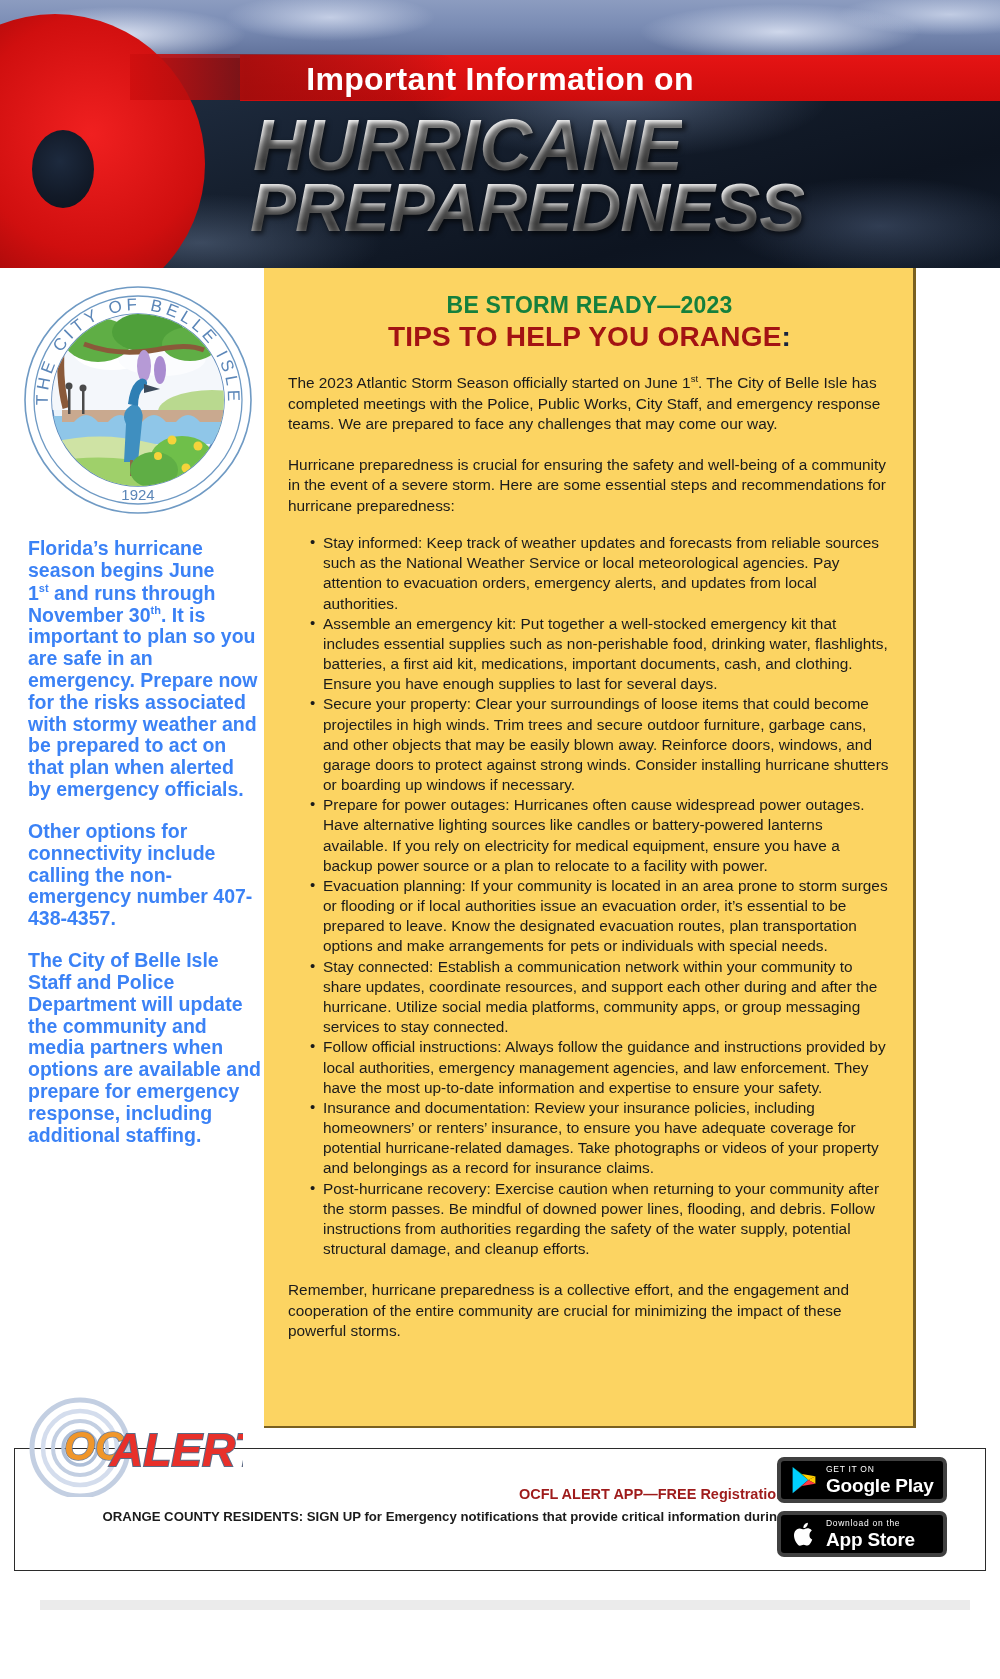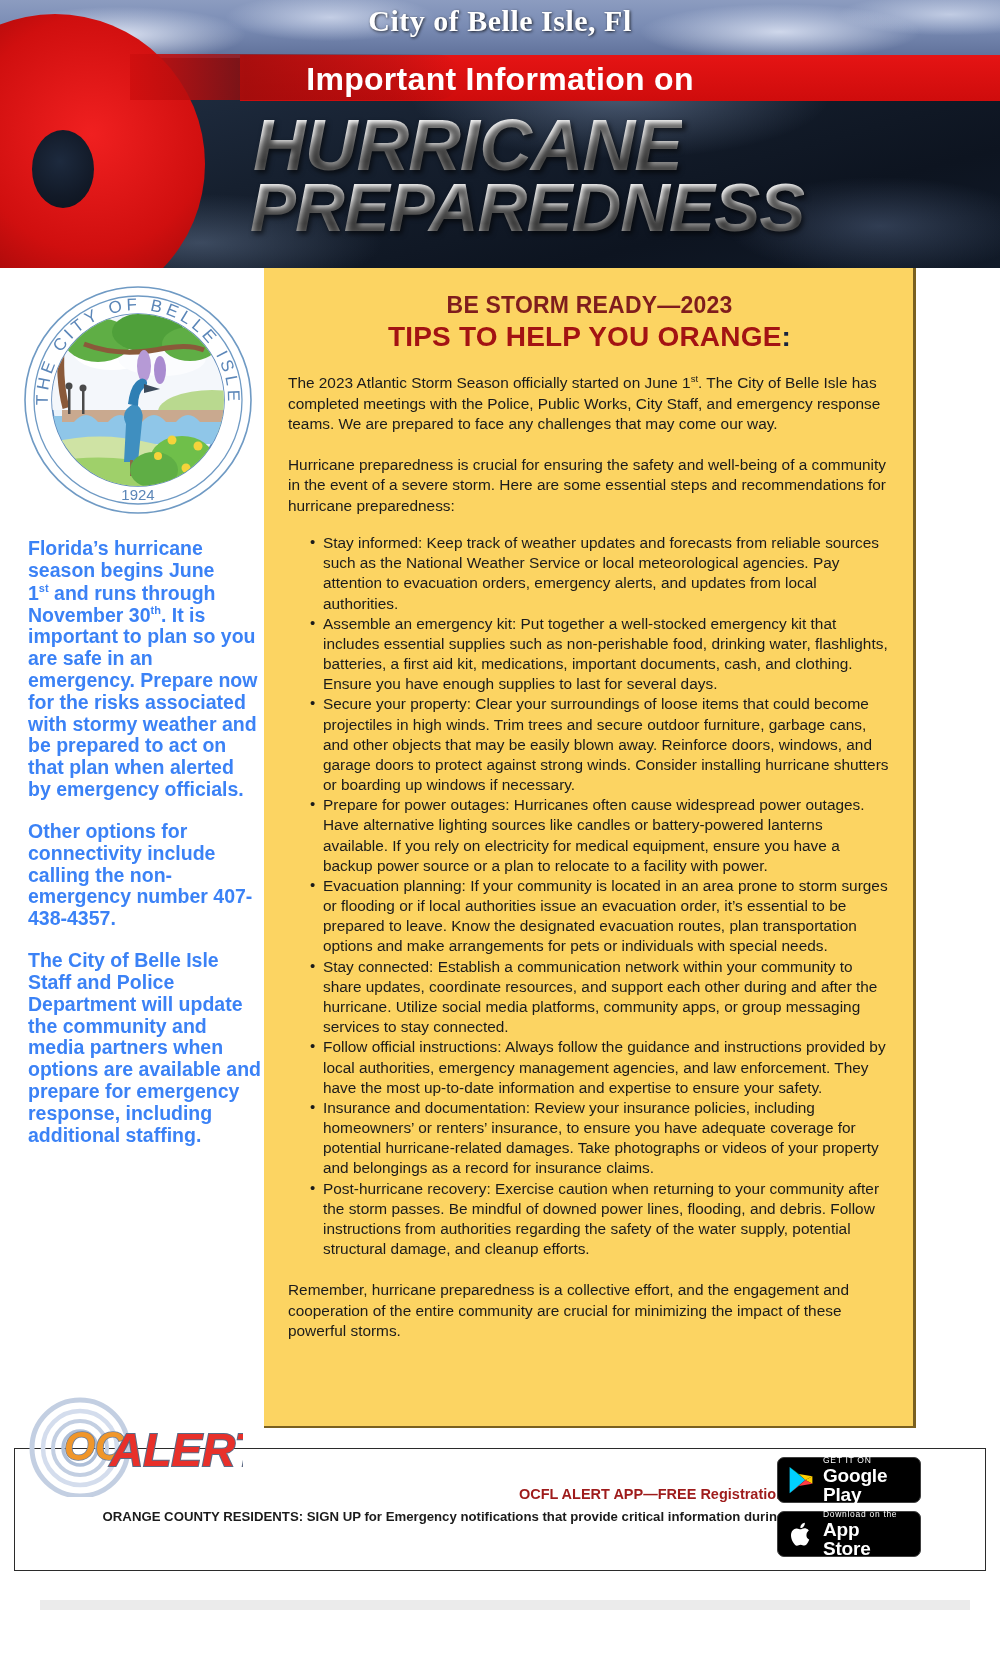--- a/index.html
+++ b/index.html
@@ -133,21 +133,21 @@
     position: absolute; left: 264px; top: 0;
     width: 652px; height: 1161px;
     background: #fcd462;
     border-right: 3px solid #7a6020;
     border-bottom: 3px solid #7a6020;
     padding: 12px 22px 0 24px;
   }
   .head1 {
     text-align: center;
     font-size: 23px; font-weight: bold;
-    color: #7f1d1d;
+    color: #15803d;
     letter-spacing: 0.2px;
     margin-top: 12px;
   }
   .head2 {
     text-align: center;
     font-size: 28px; font-weight: bold;
     color: #a31313;
     letter-spacing: 0.2px;
     margin-top: 2px;
   }
@@ -222,49 +222,48 @@
     font-size: 16px;
     font-weight: normal;
     color: #2a4fd8;
     text-decoration: underline;
   }
   .badges {
     position: absolute; left: 762px; top: 8px;
     width: 150px;
   }
   .badge {
-    width: 144px; height: 46px;
+    width: 170px; height: 46px;
     background: #000000;
     border-radius: 7px;
     display: flex;
     align-items: center;
     padding: 0 9px;
     margin-bottom: 8px;
-    border: 1px solid #404040;
+    border: 4px solid #404040;
   }
   .badge-icon { width: 28px; height: 30px; flex: 0 0 auto; margin-right: 8px; }
   .badge-text { color: #fff; line-height: 1; }
   .badge-small { font-size: 8.5px; letter-spacing: 0.7px; display: block; margin-bottom: 2px; }
   .badge-big { font-size: 19px; font-weight: bold; display: block; letter-spacing: -0.2px; }
   .footer-gray {
     position: absolute; left: 40px; top: 168px;
     width: 930px; height: 10px;
     background: #ebebeb;
   }
   .white-gap {
     position: absolute; left: 0; top: 1428px; width: 1000px; height: 6px;
     background: #ffffff;
   }
 </style>
 </head>
 <body>
 
 <div class="banner">
   <div class="banner-sky"></div>
-  <div class="banner-title">City of Belle Isle, Fl</div>
   <div class="banner-storm"></div>
   <div class="swirl-big"></div>
   <div class="swirl-tail"></div>
   <div class="red-bar"></div>
   <div class="swirl-eye"></div>
   <div class="imp-info">Important Information on</div>
   <div class="hurr-word">HURRICANE</div>
   <div class="prep-word">PREPAREDNESS</div>
 </div>
 

